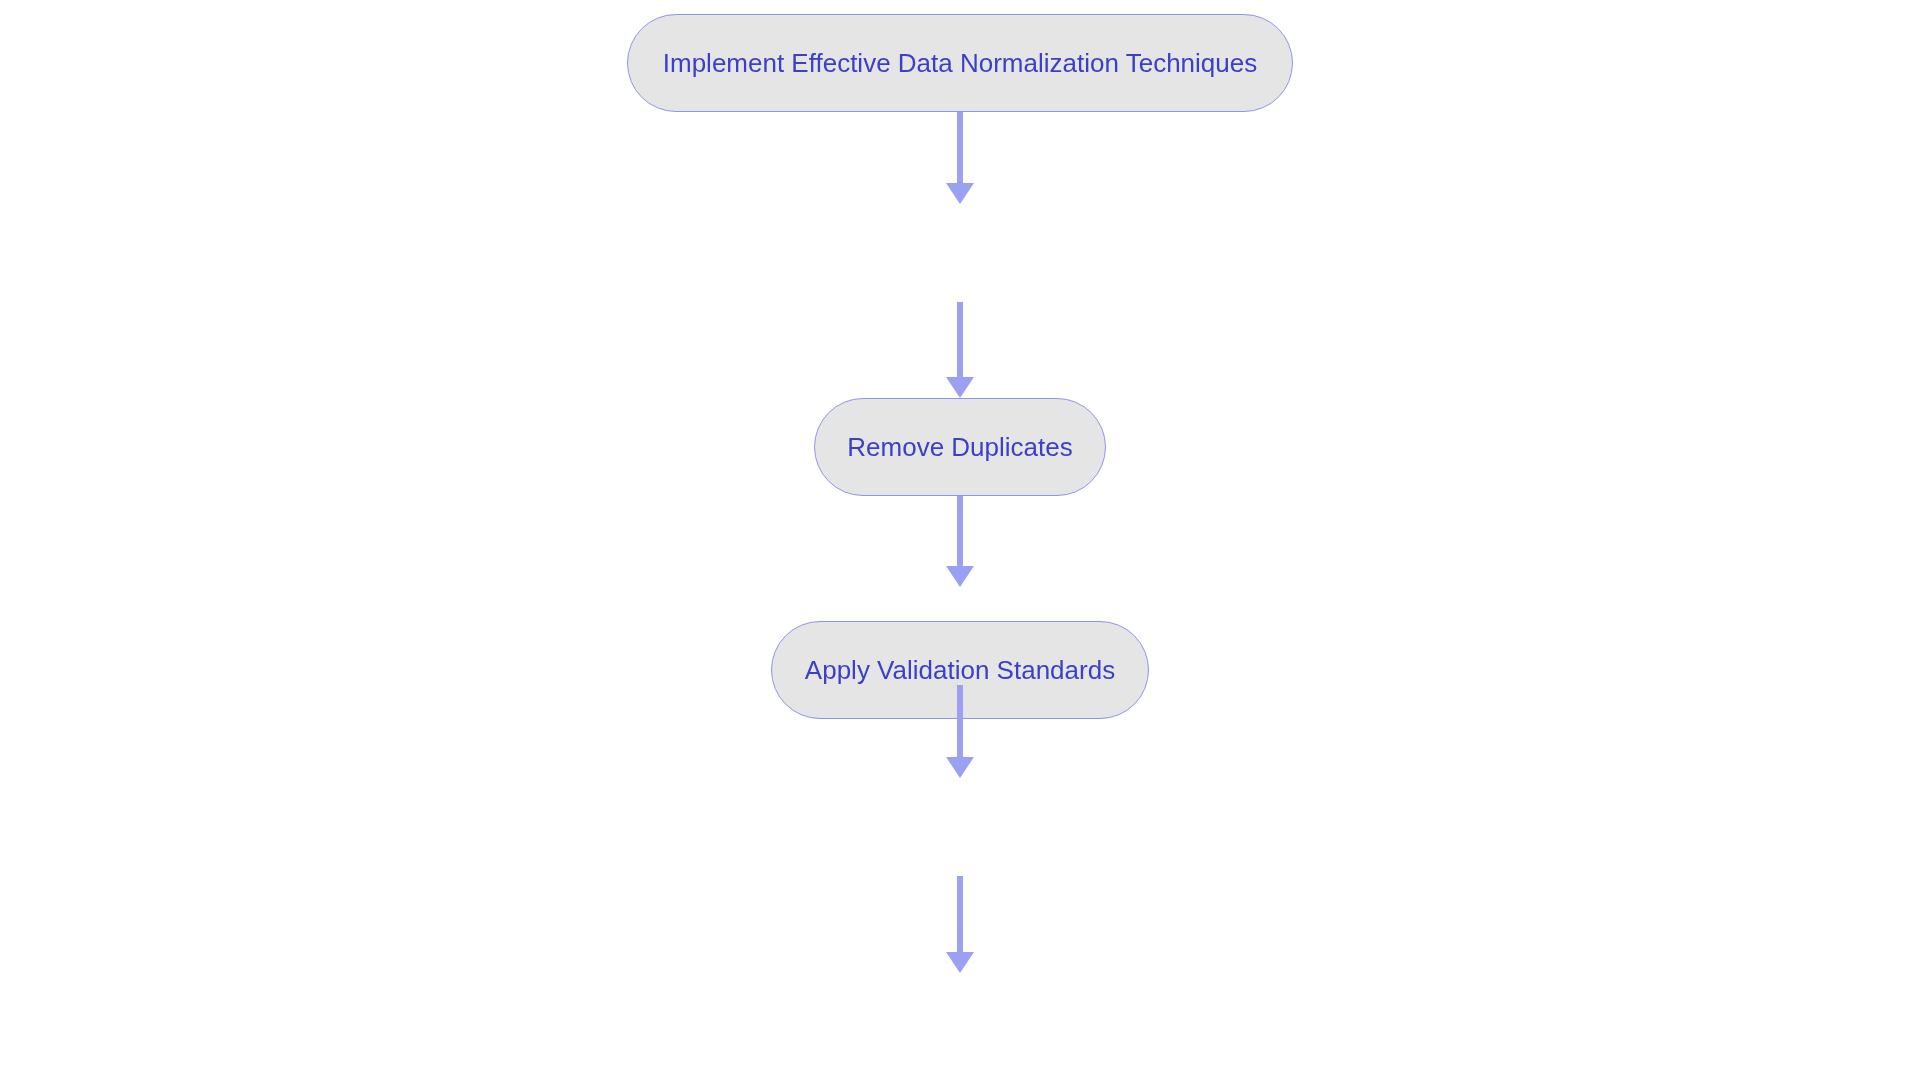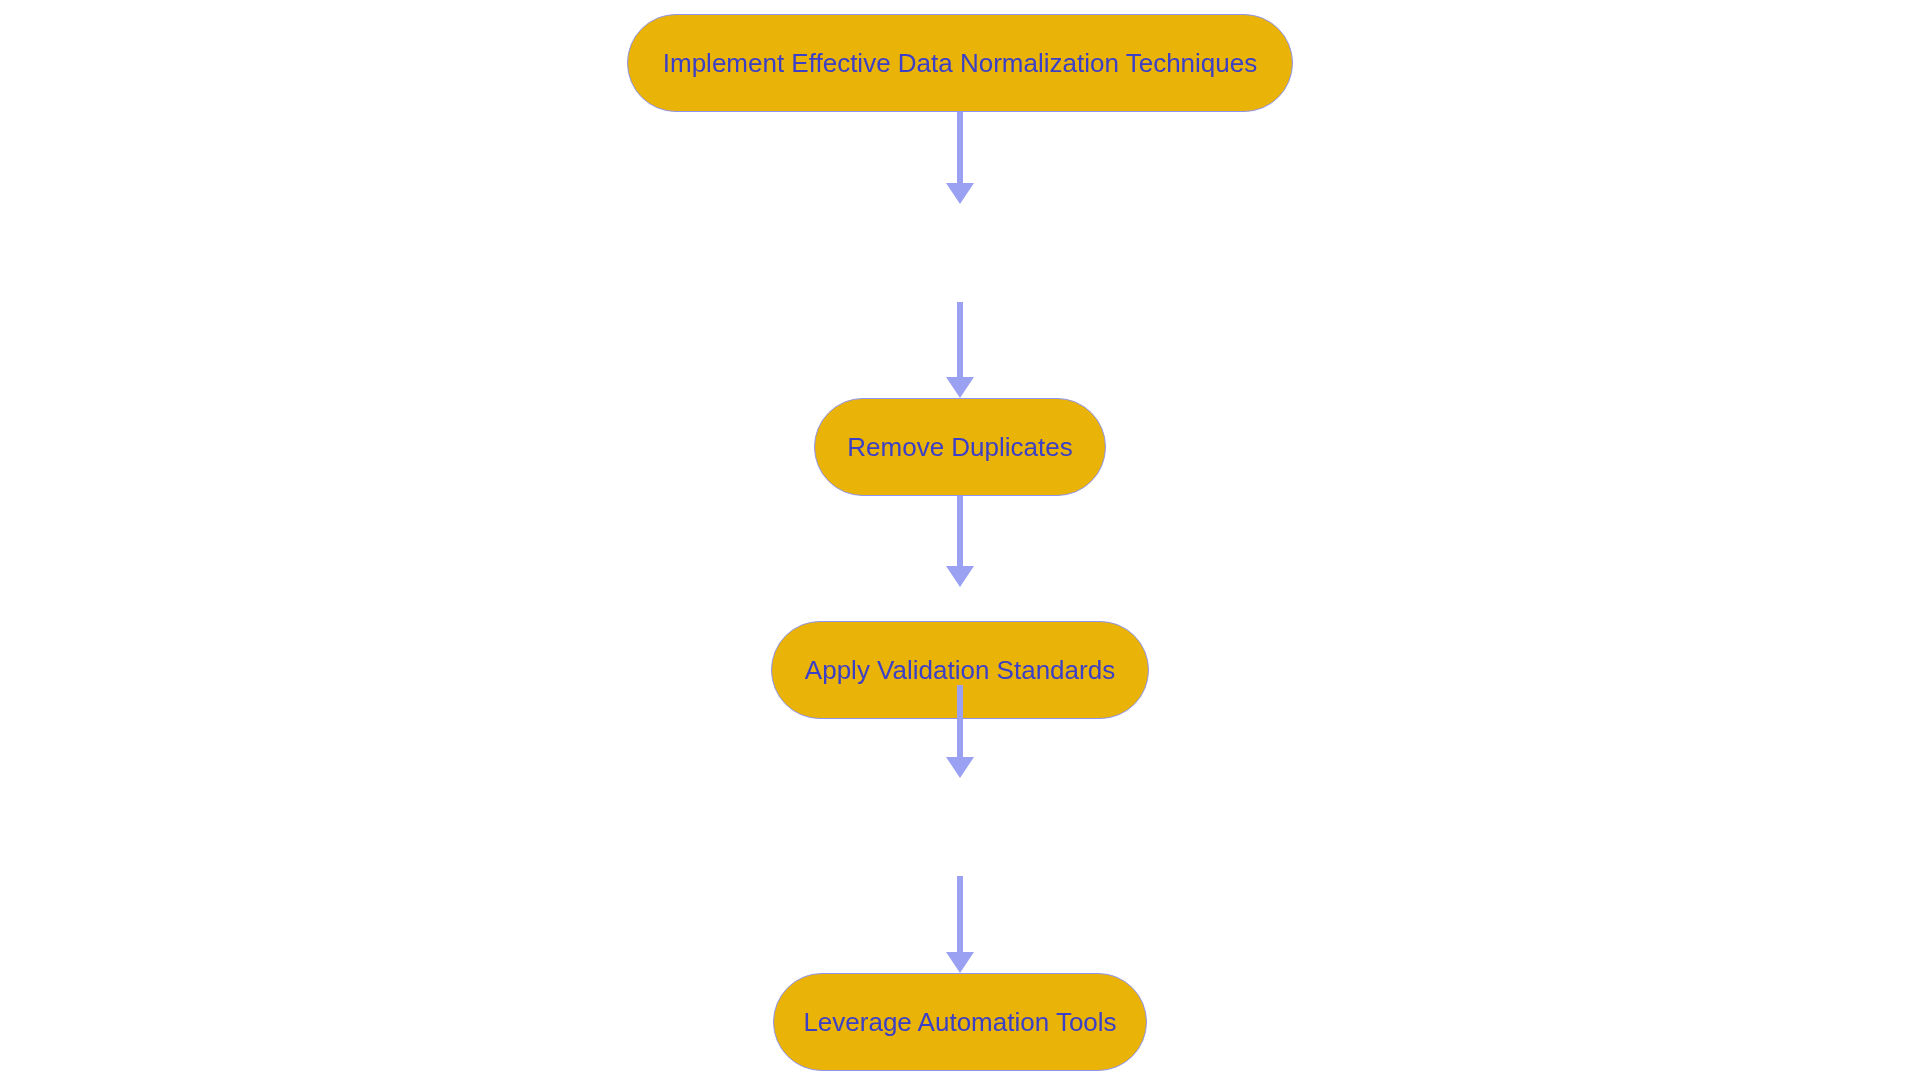--- a/index.html
+++ b/index.html
@@ -15,21 +15,21 @@
     overflow: hidden;
   }
   .flowchart {
     position: absolute;
     inset: 0;
   }
   .node {
     position: absolute;
     height: 98px;
     box-sizing: border-box;
-    background: #eab308;
+    background: #e5e5e5;
     border: 1.5px solid #8f94ee;
     border-radius: 49px;
     color: #3b40c6;
     font-size: 26px;
     line-height: 1;
     display: flex;
     align-items: center;
     justify-content: center;
     text-align: center;
     white-space: nowrap;
@@ -104,17 +104,14 @@
     <span class="shaft"></span>
     <span class="head"></span>
   </div>
 
 
   <div class="arrow a5">
     <span class="shaft"></span>
     <span class="head"></span>
   </div>
 
-  <div class="node n6">
-    <span>Leverage Automation Tools</span>
-  </div>
 
 </div>
 
 </body></html>

